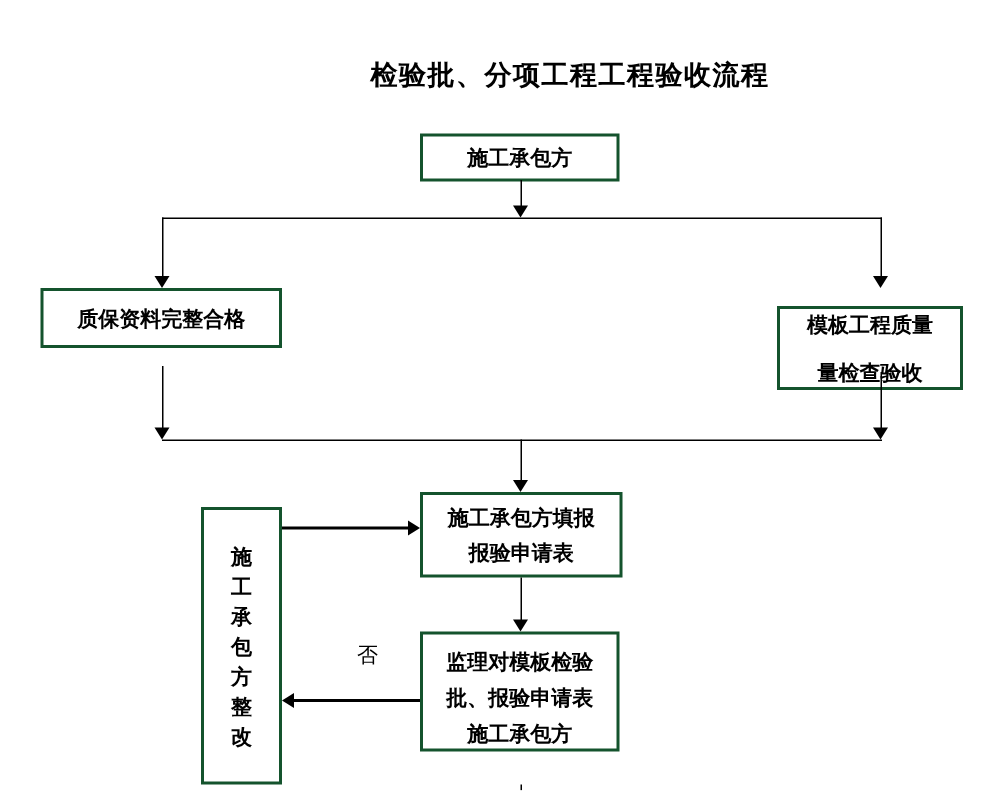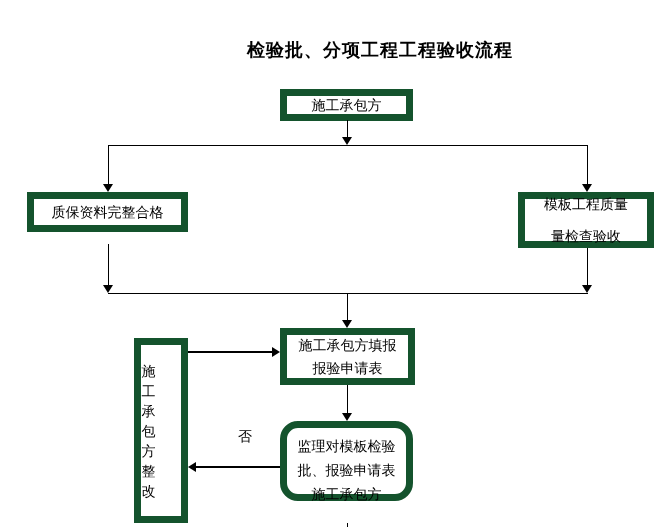--- a/index.html
+++ b/index.html
@@ -17,46 +17,47 @@
     text-align:center;
     font-size:18px;
     font-weight:bold;
     letter-spacing:1px;
     white-space:nowrap;
     margin-top:34px;
   }
   .box{
     position:absolute;
     box-sizing:border-box;
-    border:7px solid #14532d;
+    border:2px solid #14532d;
     background:#ffffff;
     display:flex;
     flex-direction:column;
+    align-items:center;
     justify-content:center;
     text-align:center;
     font-size:14px;
     line-height:20px;
+    font-weight:bold;
   }
   #box-contractor{left:280px;top:89px;width:133px;height:32px;}
   #box-qa{left:27px;top:192px;width:161px;height:40px;}
-  #box-formwork{left:518px;top:192px;width:136px;height:56px;gap:12px;}
+  #box-formwork{left:518px;top:204px;width:124px;height:56px;gap:12px;}
   #box-apply{left:280px;top:328px;width:135px;height:57px;line-height:23px;}
   #box-rectify{left:134px;top:338px;width:54px;height:185px;}
   #box-rectify .vtext{
     width:15px;
     word-break:break-all;
     line-height:20px;
     text-align:center;
   }
   #box-supervision{
     left:280px;top:421px;width:133px;height:80px;
     justify-content:flex-start;
     padding-top:6px;
     line-height:24px;
-    border-radius:18px;
   }
   .hline,.vline{position:absolute;background:#000000;}
   .arrow{position:absolute;width:0;height:0;}
   .arrow.down{border-left:5px solid transparent;border-right:5px solid transparent;border-top:8px solid #000000;}
   .arrow.right{border-top:5px solid transparent;border-bottom:5px solid transparent;border-left:8px solid #000000;}
   .arrow.left{border-top:5px solid transparent;border-bottom:5px solid transparent;border-right:8px solid #000000;}
   .edge-label{
     position:absolute;
     font-size:14px;
   }

